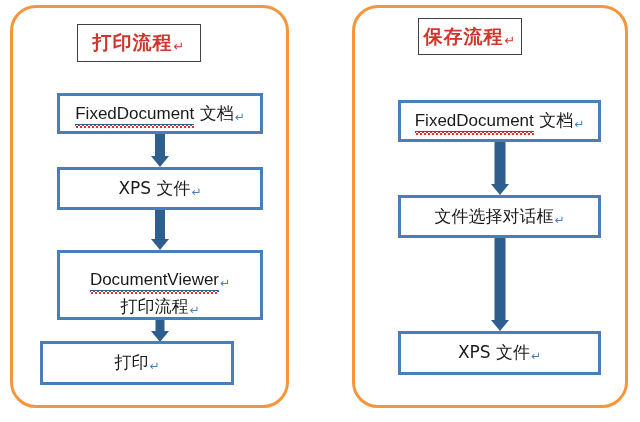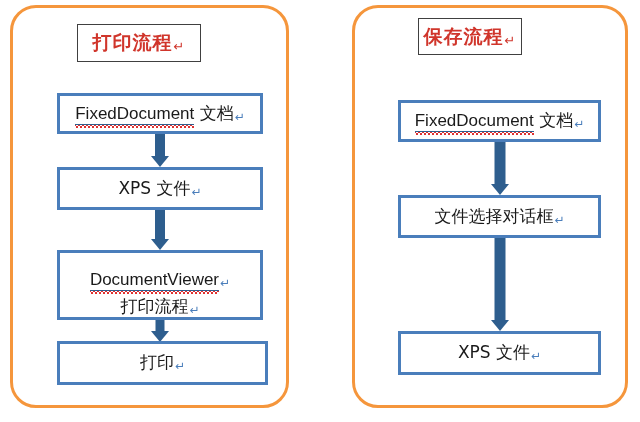--- a/index.html
+++ b/index.html
@@ -137,21 +137,21 @@
   <div class="box" style="left:57px;top:250px;width:206px;height:70px;justify-content:flex-end;">
     <div class="box-line"><span class="term">DocumentViewer</span><span class="pilcrow">↵</span></div>
     <div class="box-line" style="margin-top:6px;"><span>打印流程</span><span class="pilcrow">↵</span></div>
   </div>
 
   <div class="arrow" style="left:140px;top:320px;width:40px;height:22px;">
     <div class="shaft" style="width:9px;height:12px;"></div>
     <div class="head"></div>
   </div>
 
-  <div class="box" style="left:57px;top:341px;width:211px;height:44px;">
+  <div class="box" style="left:40px;top:341px;width:194px;height:44px;">
     <div class="box-line"><span>打印</span><span class="pilcrow">↵</span></div>
   </div>
 
   <div class="panel" id="panel-save"></div>
 
   <div class="title-box" style="left:418px;top:18px;width:104px;height:37px;">
     <span class="title-text"><span>保存流程</span><span class="pilcrow">↵</span></span>
   </div>
 
   <div class="box" style="left:398px;top:100px;width:203px;height:42px;">

